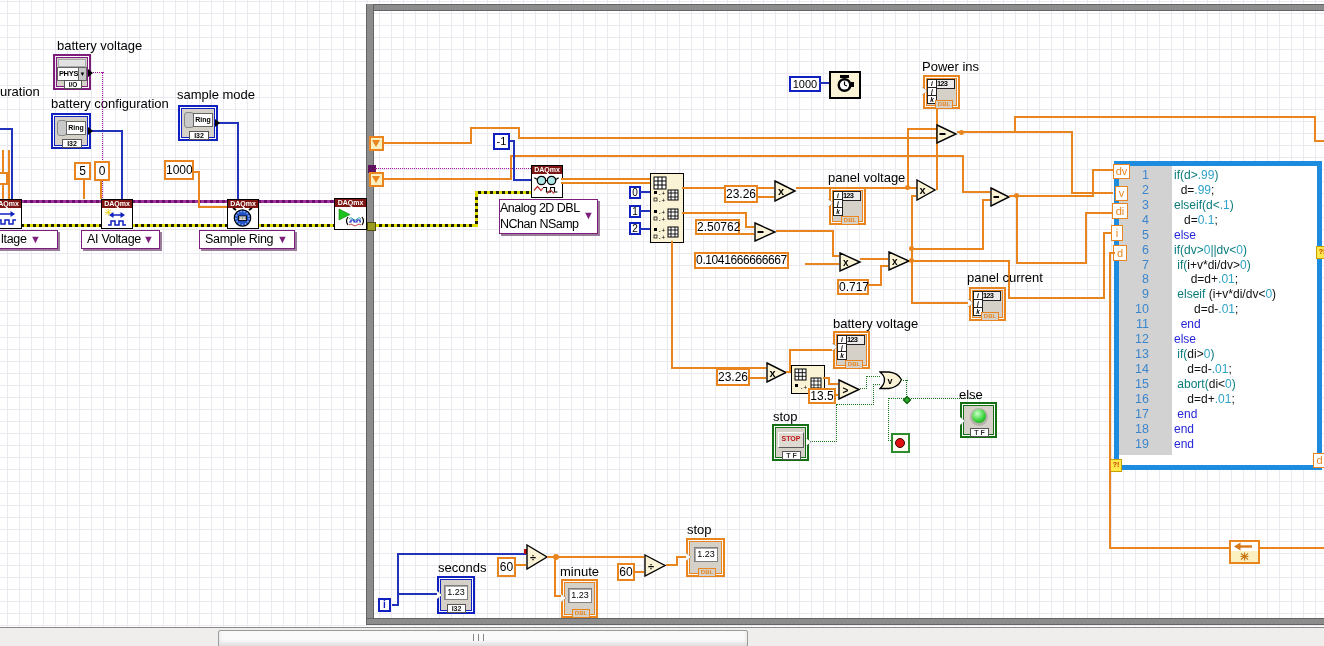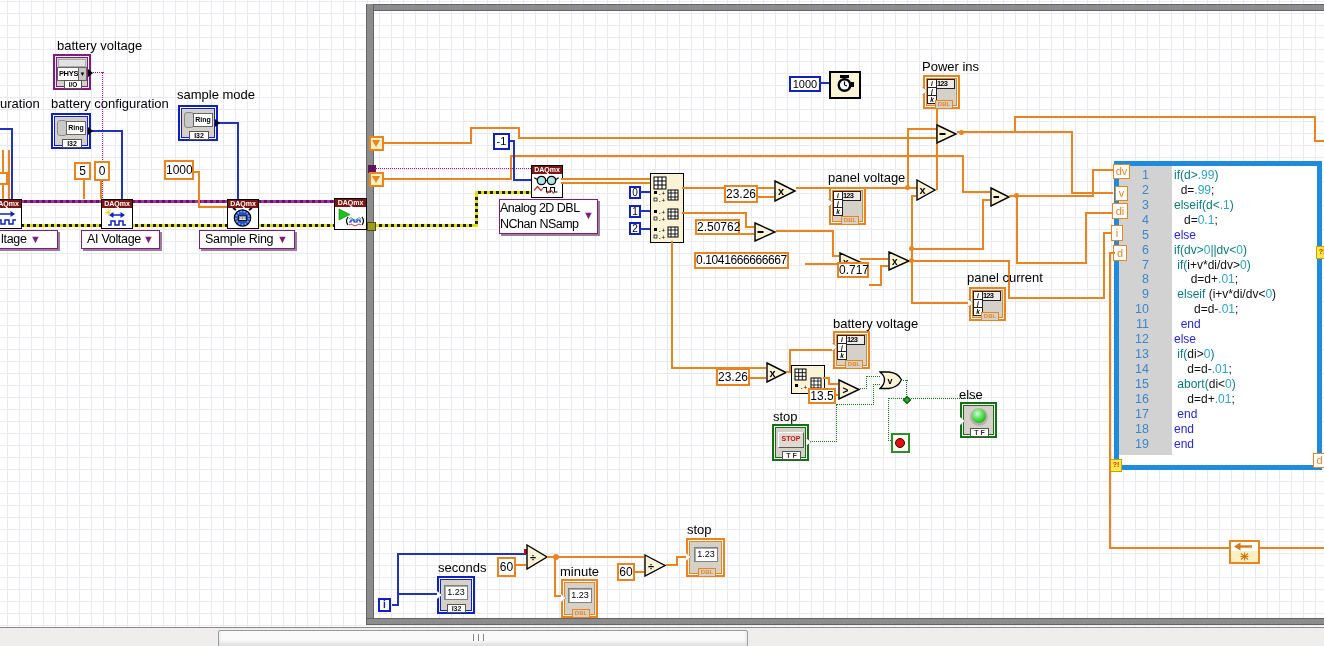--- a/index.html
+++ b/index.html
@@ -55,21 +55,21 @@
 .k{color:#0B7B7B}.n{color:#2FA3C7}.e{color:#2626D8}
 </style></head>
 <body>
 <div id="c">
 
 <div class="ab" id="loop-top" style="left:366px;top:4px;width:958px;height:7px;background:#8C8C8C;box-shadow:inset 0 1px 0 #646464,inset 0 -1px 0 #646464,inset 1px 0 0 #646464"></div>
 <div class="ab" style="left:366px;top:4px;width:8px;height:621px;background:#8C8C8C;box-shadow:inset 1px 0 0 #646464,inset -1px 0 0 #646464"></div>
 <div class="ab" style="left:366px;top:618px;width:958px;height:7px;background:#8C8C8C;box-shadow:inset 0 1px 0 #646464,inset 0 -1px 0 #646464,inset 1px 0 0 #646464"></div>
 
 <div class="lbl" style="left:57px;top:39px">battery voltage</div>
-<div class="lbl" style="left:0px;top:97px">uration</div>
+<div class="lbl" style="left:0px;top:85px">uration</div>
 <div class="lbl" style="left:51px;top:97px">battery configuration</div>
 <div class="lbl" style="left:177px;top:88px">sample mode</div>
 
 <div class="pw" style="left:0;top:200px;width:336px"></div>
 <div class="errw" style="left:0;top:224px;width:336px"></div>
 
 <div class="pdot-h" style="left:91px;top:72px;width:13px"></div>
 <div class="pdot-v" style="left:102px;top:72px;height:128px"></div>
 <div class="bh" style="left:91px;top:130px;width:32px"></div>
 <div class="bv" style="left:121px;top:130px;height:69px"></div>
@@ -304,21 +304,21 @@
 <div class="wh" style="left:805px;top:263px;width:34px"></div>
 <div class="oc" style="left:694px;top:252px;width:91px;height:13px;line-height:13px;letter-spacing:-0.4px">0.1041666666667</div>
 <svg class="tri" style="left:839px;top:252px" width="23" height="20">
       <polygon points="1,1 21,10 1,19" fill="#FBF3D5" stroke="#000" stroke-width="1.4"></polygon>
       <text x="4" y="13.5" font-size="10" font-weight="bold">x</text>
     </svg>
 <div class="wh" style="left:860px;top:258px;width:28px"></div>
 <div class="wh" style="left:869px;top:284px;width:13px"></div>
 <div class="wv" style="left:880px;top:265px;height:21px"></div>
 <div class="wh" style="left:880px;top:265px;width:8px"></div>
-<div class="oc" style="left:837px;top:262px;width:28px;height:12px;line-height:12px">0.717</div>
+<div class="oc" style="left:837px;top:279px;width:28px;height:12px;line-height:12px">0.717</div>
 <svg class="tri" style="left:888px;top:251px" width="23" height="20">
       <polygon points="1,1 21,10 1,19" fill="#FBF3D5" stroke="#000" stroke-width="1.4"></polygon>
       <text x="4" y="13.5" font-size="10" font-weight="bold">x</text>
     </svg>
 
 <div class="wv" style="left:911px;top:195px;height:108px"></div>
 <div class="wh" style="left:909px;top:260px;width:100px"></div>
 <div class="wh" style="left:911px;top:248px;width:73px"></div>
 <div class="wv" style="left:982px;top:199px;height:51px"></div>
 <div class="wh" style="left:982px;top:199px;width:8px"></div>

